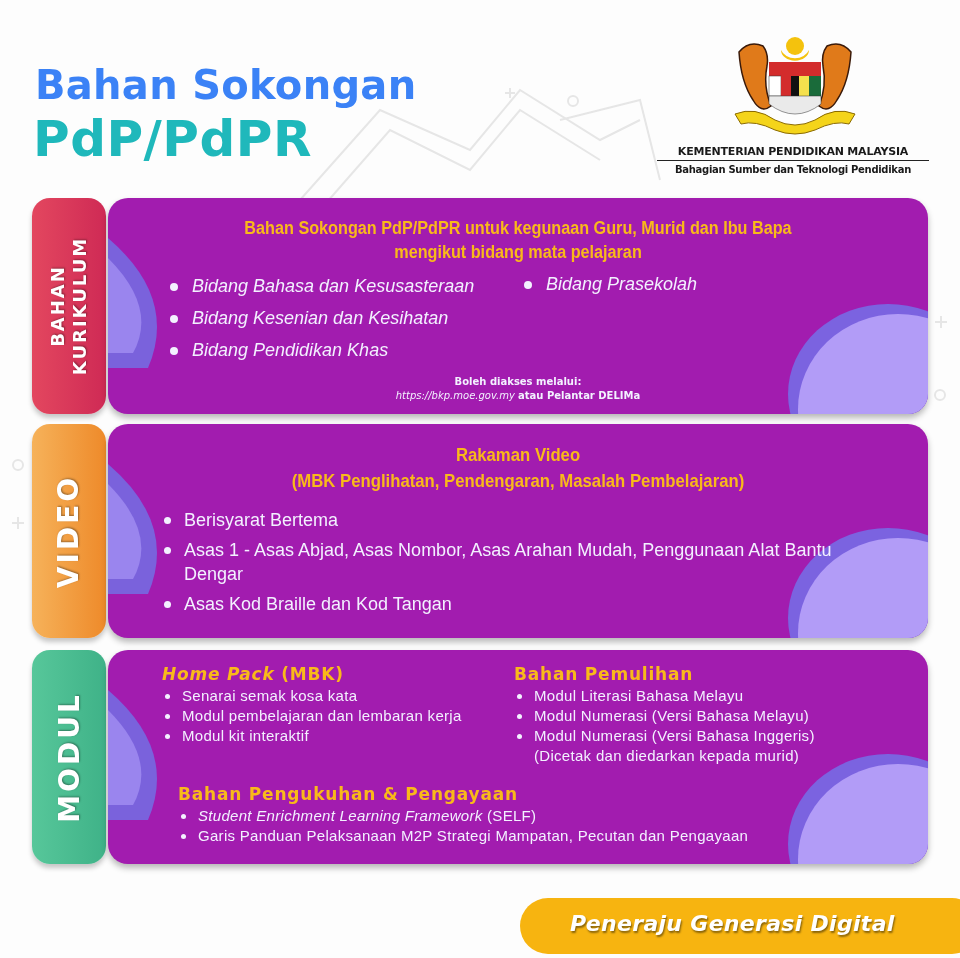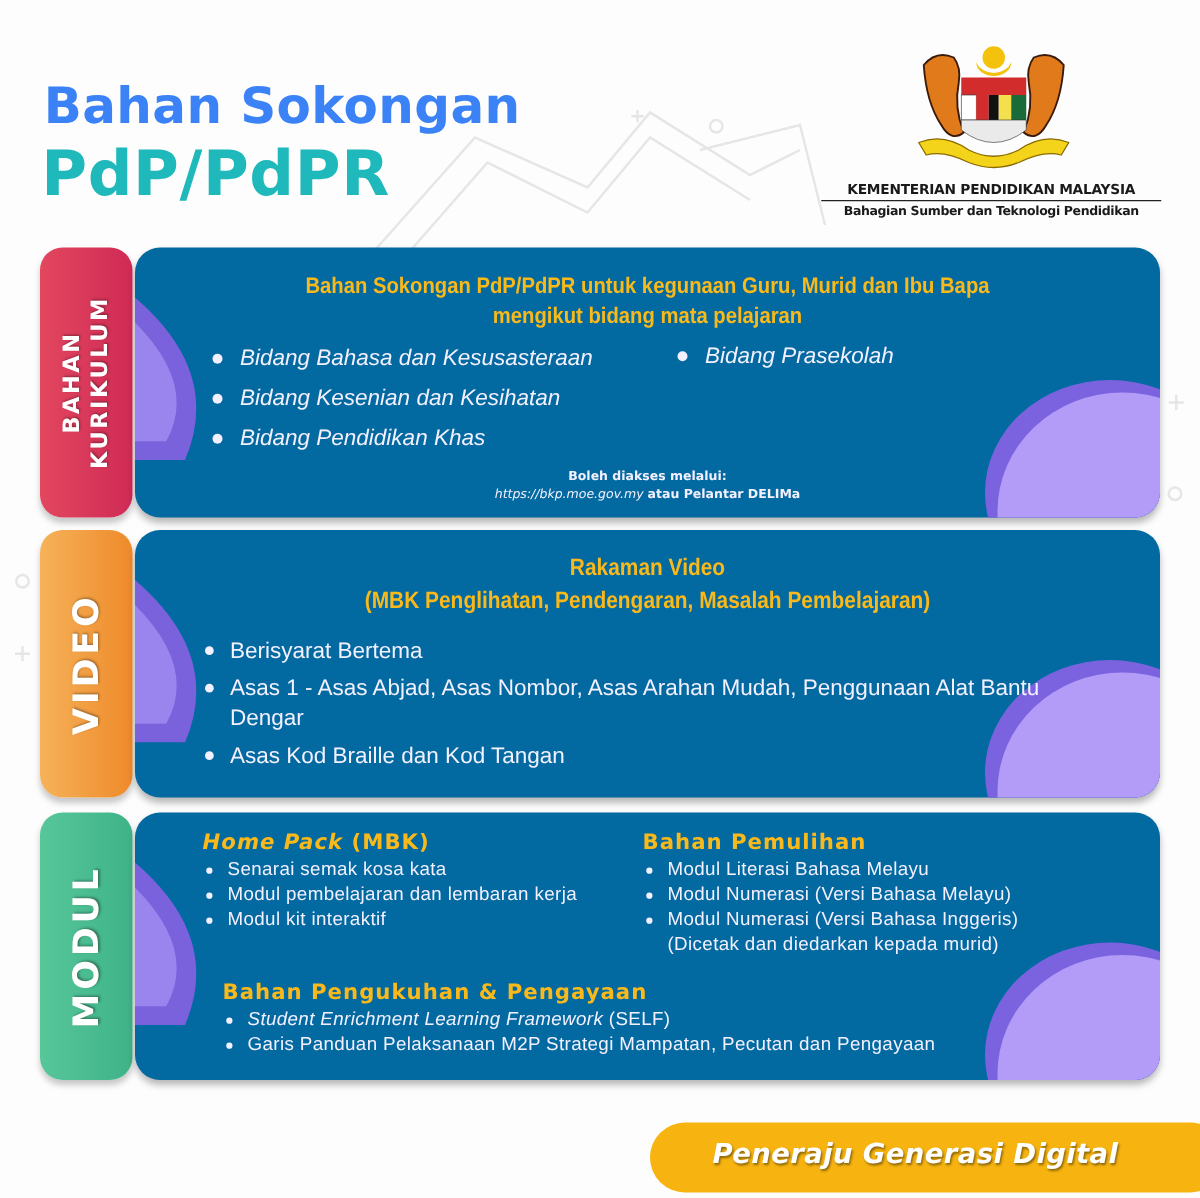--- a/index.html
+++ b/index.html
@@ -47,21 +47,21 @@
     color: #fff; font-family: "DejaVu Sans", sans-serif; font-weight: bold;
     text-align: center; letter-spacing: 2px;
     text-shadow: 1px 1px 2px rgba(0,0,0,0.35);
   }
   .tab-red { background: linear-gradient(90deg, #e3475f, #cf2a55); }
   .tab-orange { background: linear-gradient(90deg, #f6b25a, #ee8a2a); }
   .tab-green { background: linear-gradient(90deg, #57c79a, #3fb288); }
 
   .panel {
     position: absolute; left: 76px; right: 0; top: 0; bottom: 0;
-    background: #0369a1; border-radius: 20px; overflow: hidden;
+    background: #a21caf; border-radius: 20px; overflow: hidden;
     box-shadow: 0 4px 6px rgba(0,0,0,0.28);
   }
   .panel .lobe {
     position: absolute; left: -40px; top: 40px; width: 120px; height: 130px;
   }
   .panel .corner1 {
     position: absolute; right: -60px; bottom: -70px; width: 200px; height: 180px;
     border-radius: 50%; background: #7b63e0;
   }
   .panel .corner2 {
@@ -179,21 +179,21 @@
     <div class="corner2"></div>
     <div class="p1-head yellow">
       <div>Bahan Sokongan PdP/PdPR untuk kegunaan Guru, Murid dan Ibu Bapa</div>
       <div>mengikut bidang mata pelajaran</div>
     </div>
     <ul class="p1-list white" style="left:60px;">
       <li>Bidang Bahasa dan Kesusasteraan</li>
       <li>Bidang Kesenian dan Kesihatan</li>
       <li>Bidang Pendidikan Khas</li>
     </ul>
-    <ul class="p1-list white" style="left:432px; top:76px;">
+    <ul class="p1-list white" style="left:414px; top:76px;">
       <li>Bidang Prasekolah</li>
     </ul>
     <div class="p1-foot white">
       <div class="b">Boleh diakses melalui:</div>
       <div>
         <span class="i">https://bkp.moe.gov.my</span>
         <span class="b">atau Pelantar DELIMa</span>
       </div>
     </div>
   </div>

